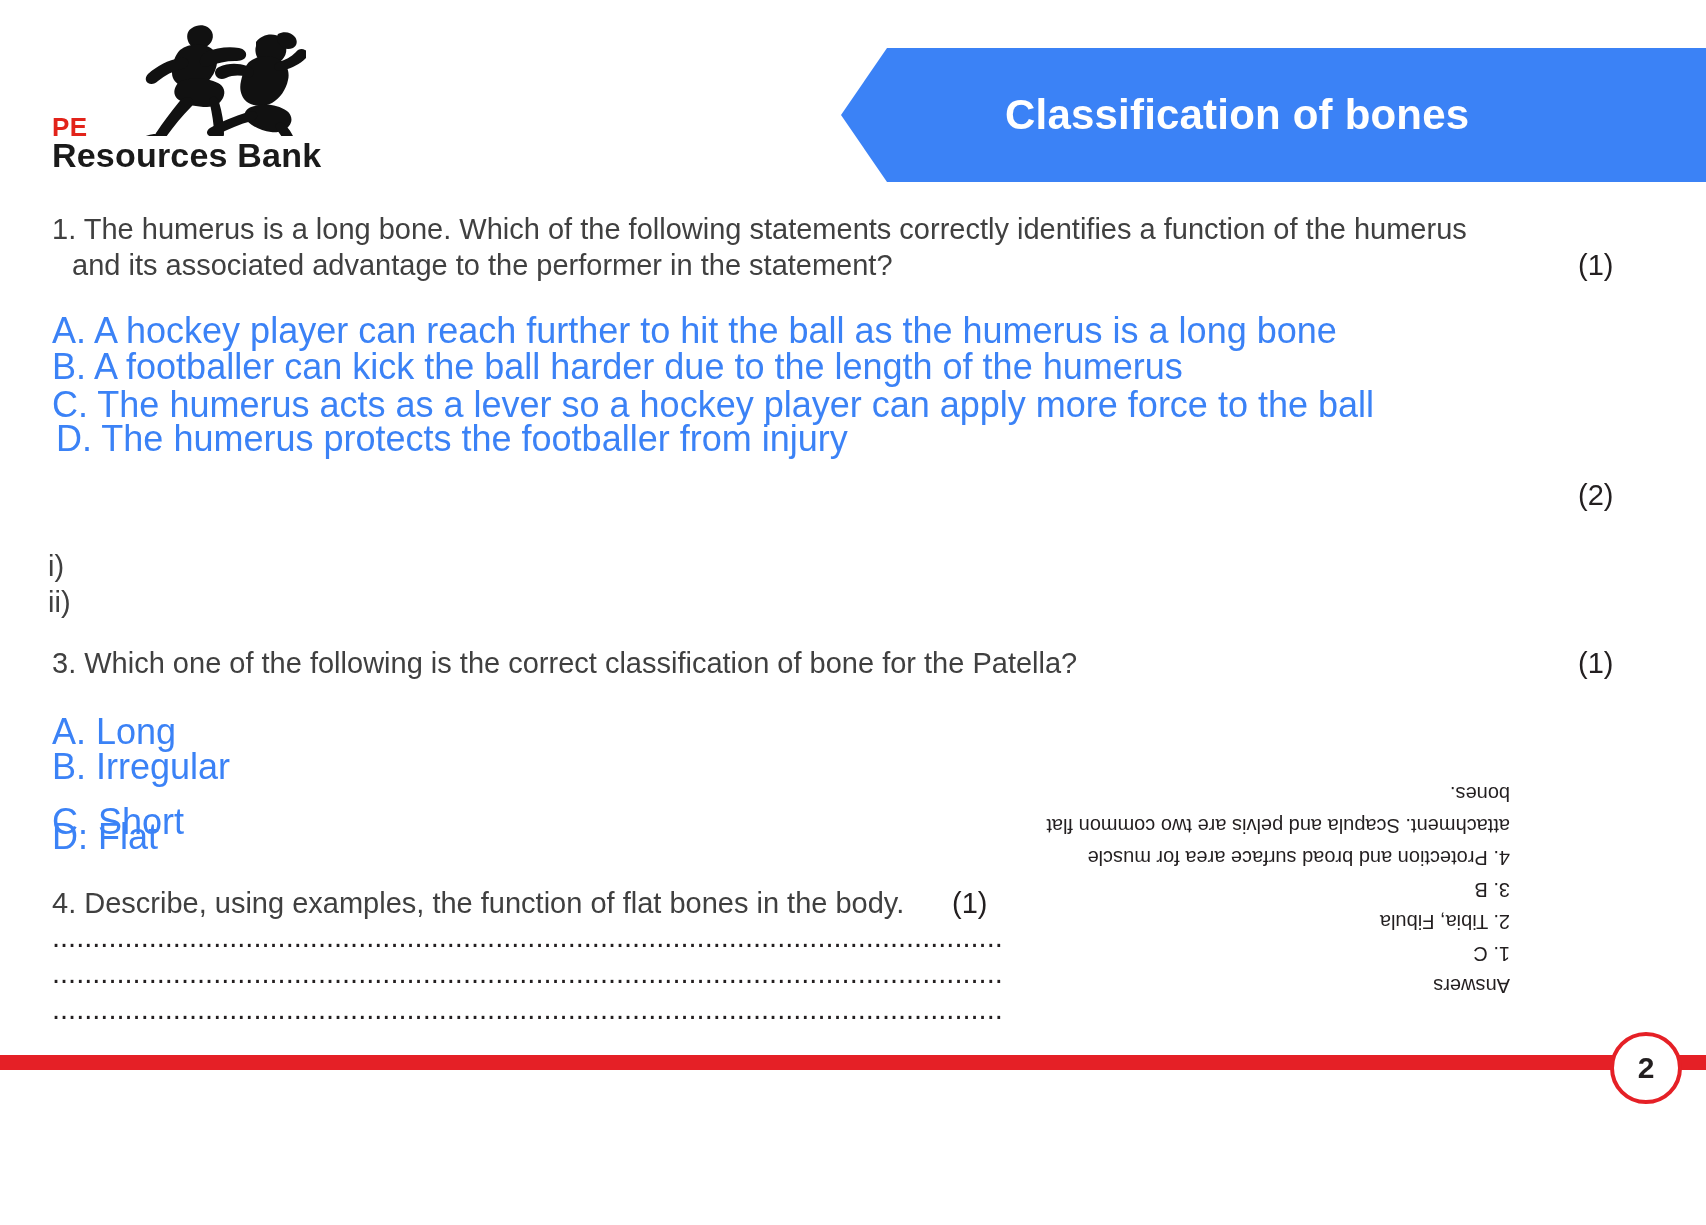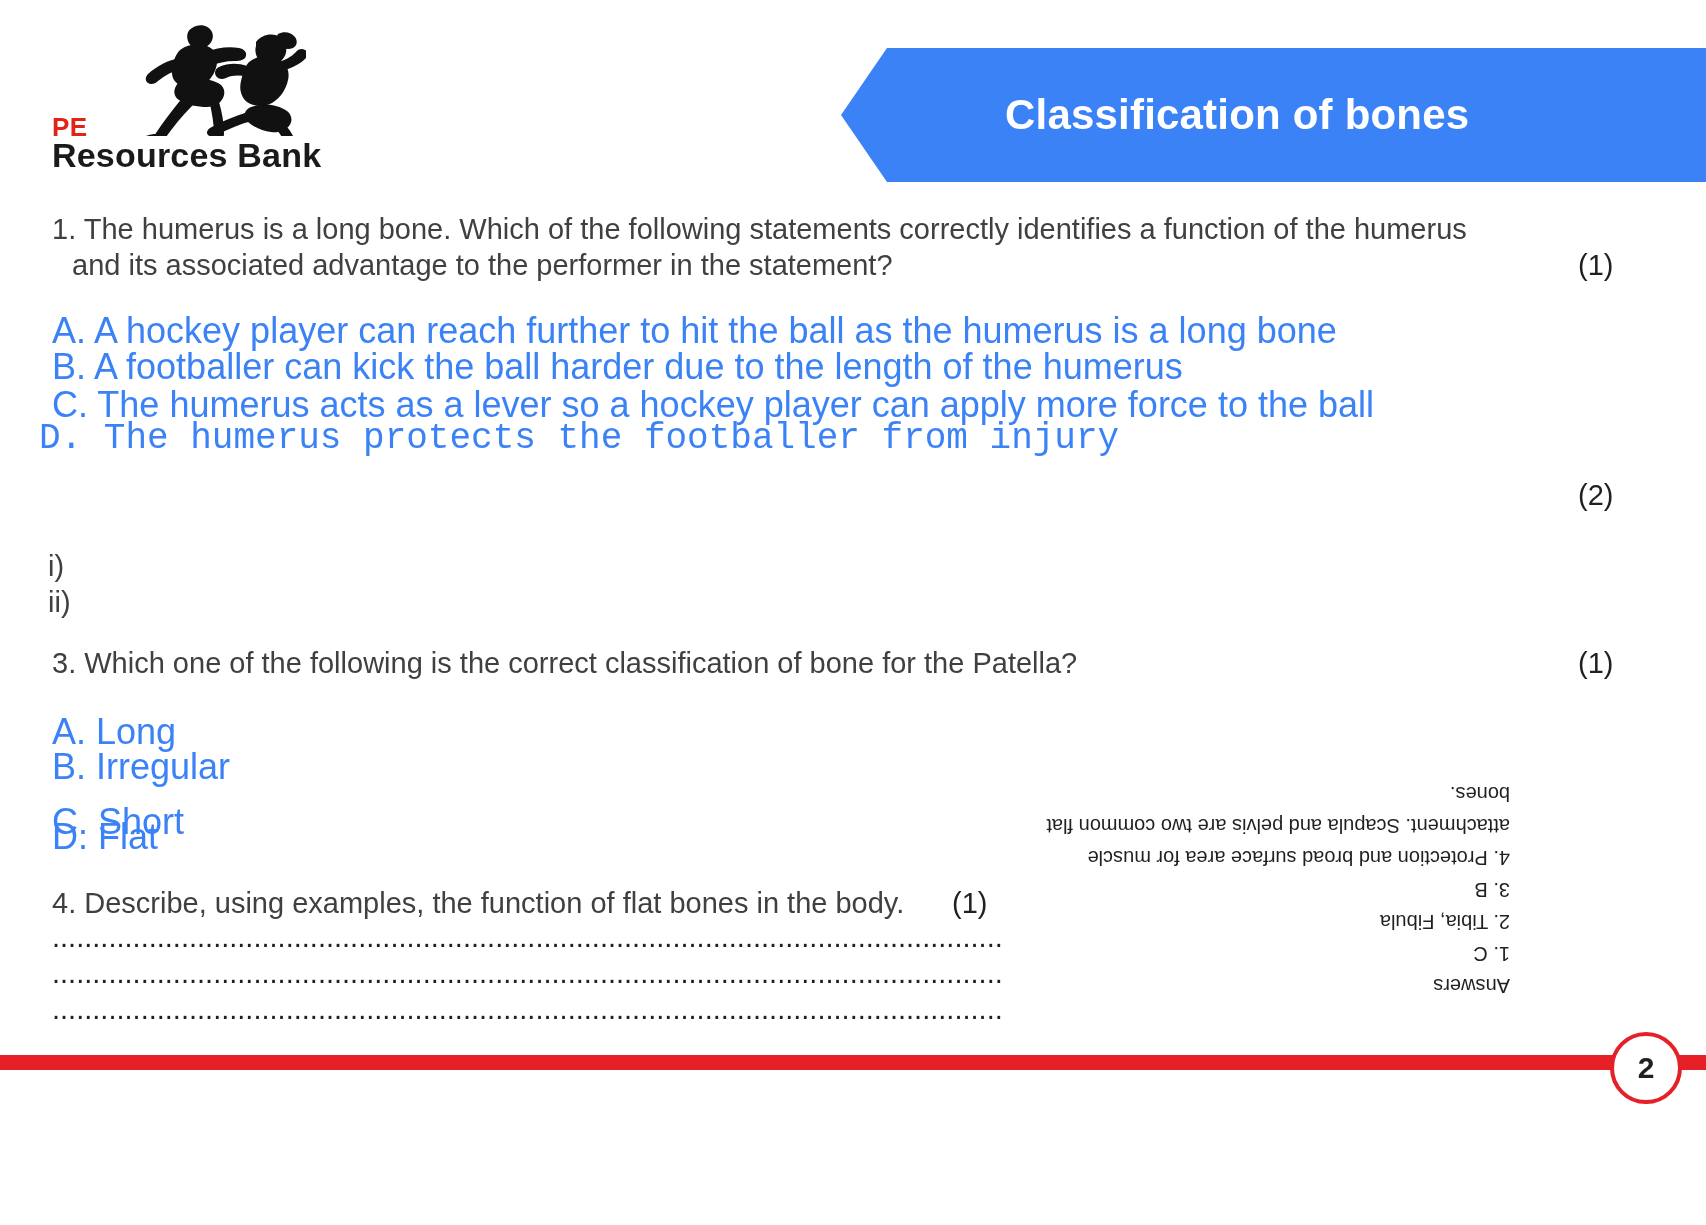--- a/index.html
+++ b/index.html
@@ -211,21 +211,21 @@
     <div id="header-title">Classification of bones</div>
   </div>
 
   <div class="qtext" style="left:52px; top:211px;">1. The humerus is a long bone. Which of the following statements correctly identifies a function of the humerus</div>
   <div class="qtext" style="left:52px; top:247px;margin-left:20px;">and its associated advantage to the performer in the statement?</div>
   <div class="marks" style="left:1578px; top:247px;">(1)</div>
 
   <div class="option" style="left:52px; top:313px;">A. A hockey player can reach further to hit the ball as the humerus is a long bone</div>
   <div class="option" style="left:52px; top:349px;text-align:right;">B. A footballer can kick the ball harder due to the length of the humerus</div>
   <div class="option" style="left:52px; top:387px;">C. The humerus acts as a lever so a hockey player can apply more force to the ball</div>
-  <div class="option" style="left:39px; top:421px;font-family:Liberation Mono, monospace;">D. The humerus protects the footballer from injury</div>
+  <div class="option" style="left:56px; top:421px;">D. The humerus protects the footballer from injury</div>
 
   <div class="marks" style="left:1578px; top:477px;">(2)</div>
 
   <div class="qtext" style="left:48px; top:548px;">i)</div>
   <div class="qtext" style="left:48px; top:584px;">ii)</div>
 
   <div class="qtext" style="left:52px; top:645px;">3. Which one of the following is the correct classification of bone for the Patella?</div>
   <div class="marks" style="left:1578px; top:645px;">(1)</div>
 
   <div class="option" style="left:52px; top:714px;">A. Long</div>

